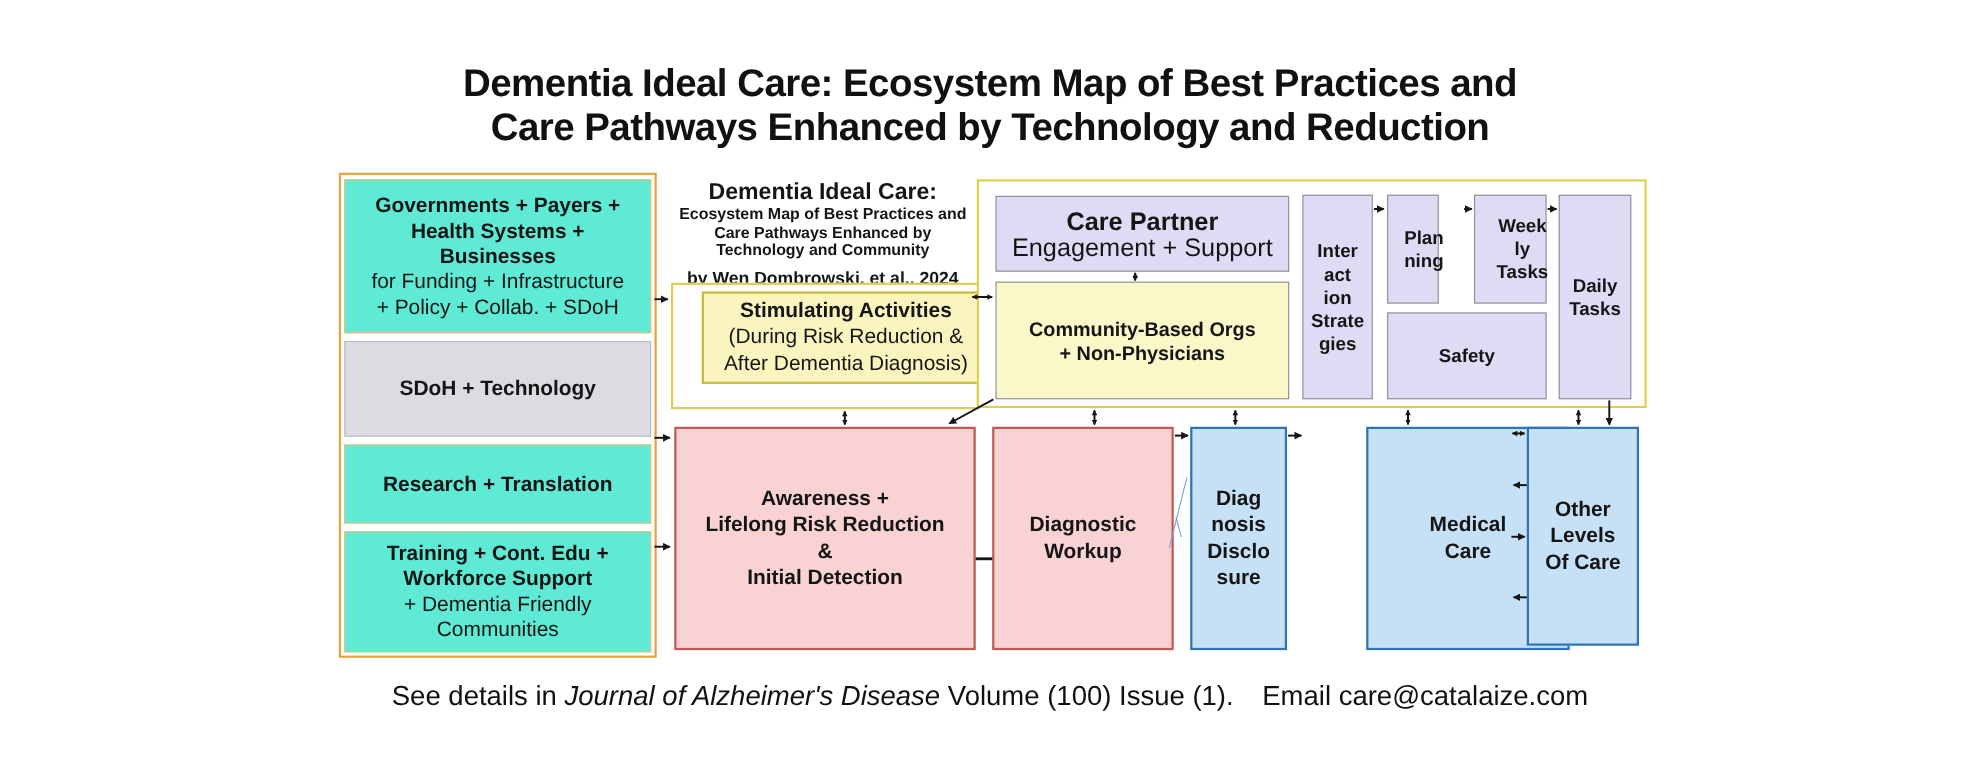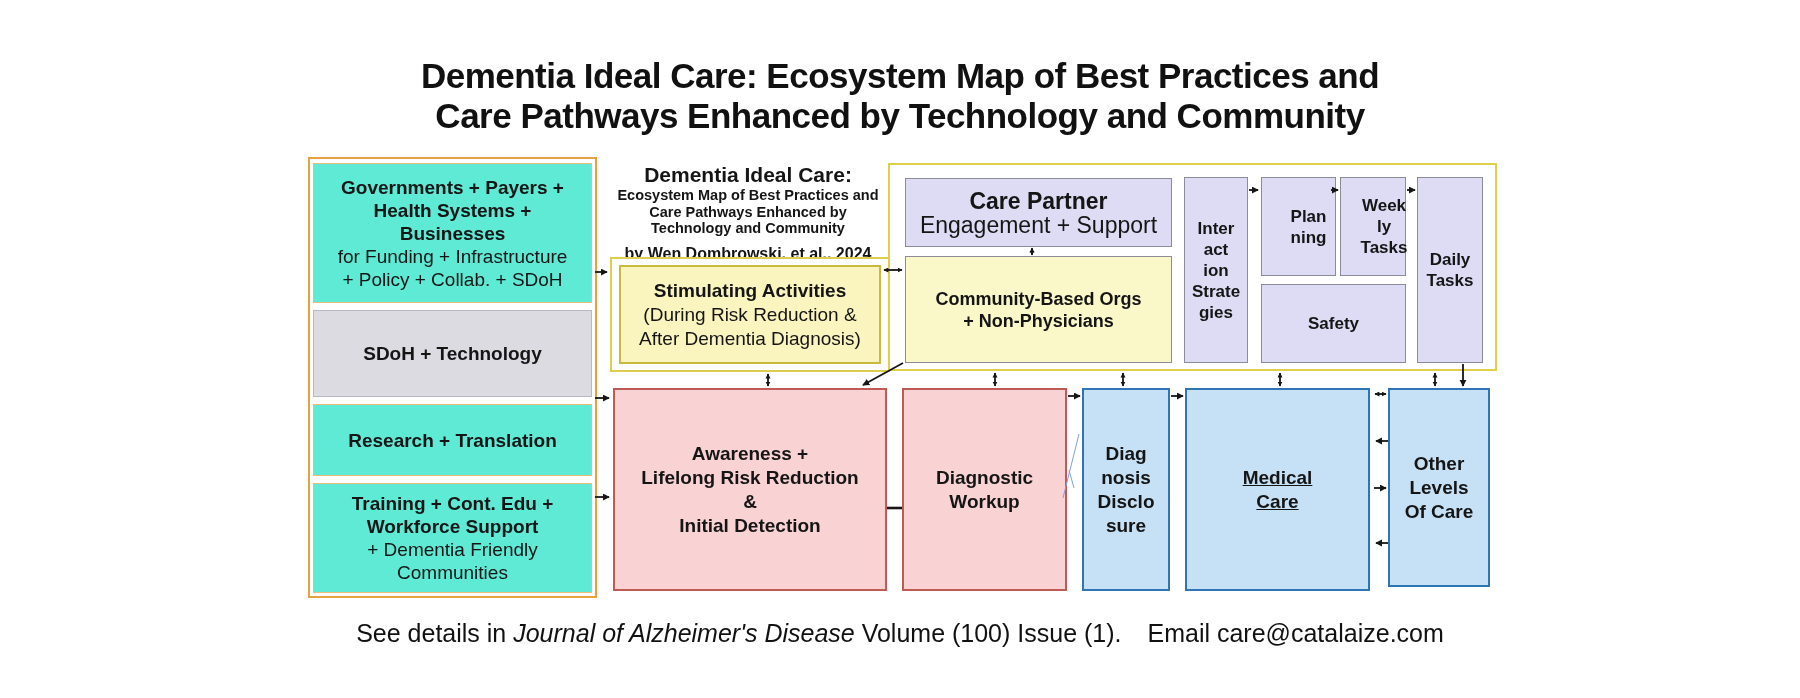--- a/index.html
+++ b/index.html
@@ -49,21 +49,21 @@
   svg.connectors{left:0;top:0;width:1800px;height:698px;pointer-events:none;}
   svg.connectors line,svg.connectors path.ln{stroke:#161616;stroke-width:1.8;fill:none;}
   svg.connectors .thick{stroke-width:2.6;}
   svg.connectors .wm{stroke:#7f9fd4;stroke-width:1;}
   marker path{fill:#161616;}
 </style>
 </head>
 <body>
 
 <div class="abs title">Dementia Ideal Care: Ecosystem Map of Best Practices and
-Care Pathways Enhanced by Technology and Community</div>
+Care Pathways Enhanced by Technology and Reduction</div>
 
 <div class="abs left-wrap"></div>
 <div class="bx orange lbox" style="left:313px;top:163px;width:279px;height:140px;">
   <div class="b">Governments + Payers +
 Health Systems +
 Businesses</div>
   <div>for Funding + Infrastructure
 + Policy + Collab. + SDoH</div>
 </div>
 <div class="bx grayb lbox" style="left:313px;top:310px;width:279px;height:87px;">
@@ -81,60 +81,60 @@
 
 <div class="abs subtitle">
   <div class="sub-h">Dementia Ideal Care:</div>
   <div class="sub-s">Ecosystem Map of Best Practices and
 Care Pathways Enhanced by
 Technology and Community</div>
   <div class="sub-by">by Wen Dombrowski, et al., 2024</div>
 </div>
 
 <div class="abs stim-outer"></div>
-<div class="bx stim" style="left:619px;top:265px;width:262px;height:99px;">
+<div class="bx stim" style="left:638px;top:265px;width:262px;height:84px;">
   <div class="b">Stimulating Activities</div>
   <div>(During Risk Reduction &amp;
 After Dementia Diagnosis)</div>
 </div>
 
 <div class="abs right-wrap"></div>
 <div class="bx lav cp" style="left:905px;top:178px;width:267px;height:69px;">
   <div class="b">Care Partner</div>
   <div>Engagement + Support</div>
 </div>
 <div class="bx paleyellow comm" style="left:905px;top:256px;width:267px;height:107px;">
   <div class="b">Community-Based Orgs
 + Non-Physicians</div>
 </div>
 <div class="bx lav small-lav" style="left:1184px;top:177px;width:64px;height:186px;">Inter
 act
 ion
 Strate
 gies</div>
-<div class="bx lav small-lav" style="left:1261px;top:177px;width:75px;height:99px;padding-left:20px;">Plan
+<div class="bx lav small-lav" style="left:1261px;top:177px;width:47px;height:99px;padding-left:20px;">Plan
 ning</div>
 <div class="bx lav small-lav" style="left:1340px;top:177px;width:66px;height:99px;padding-left:22px;">Week
 ly
 Tasks</div>
 <div class="bx lav small-lav" style="left:1261px;top:284px;width:145px;height:79px;">Safety</div>
 <div class="bx lav small-lav" style="left:1417px;top:177px;width:66px;height:186px;">Daily
 Tasks</div>
 
 <div class="bx pink path-txt" style="left:613px;top:388px;width:274px;height:203px;">Awareness +
 Lifelong Risk Reduction
 &amp;
 Initial Detection</div>
 <div class="bx pink path-txt" style="left:902px;top:388px;width:165px;height:203px;">Diagnostic
 Workup</div>
 <div class="bx blue path-txt" style="left:1082px;top:388px;width:88px;height:203px;">Diag
 nosis
 Disclo
 sure</div>
-<div class="bx blue path-txt" style="left:1185px;top:388px;width:185px;height:203px;text-decoration:underline;">Medical
+<div class="bx blue path-txt" style="left:1242px;top:388px;width:185px;height:203px;">Medical
 Care</div>
 <div class="bx blue path-txt" style="left:1388px;top:388px;width:102px;height:199px;">Other
 Levels
 Of Care</div>
 
 <svg class="abs connectors" viewBox="0 0 1800 698">
   <defs>
     <marker id="mE" markerWidth="8" markerHeight="8" refX="6.2" refY="3.5" orient="auto" markerUnits="userSpaceOnUse">
       <path d="M0,0 L7,3.5 L0,7 Z"></path>
     </marker>

